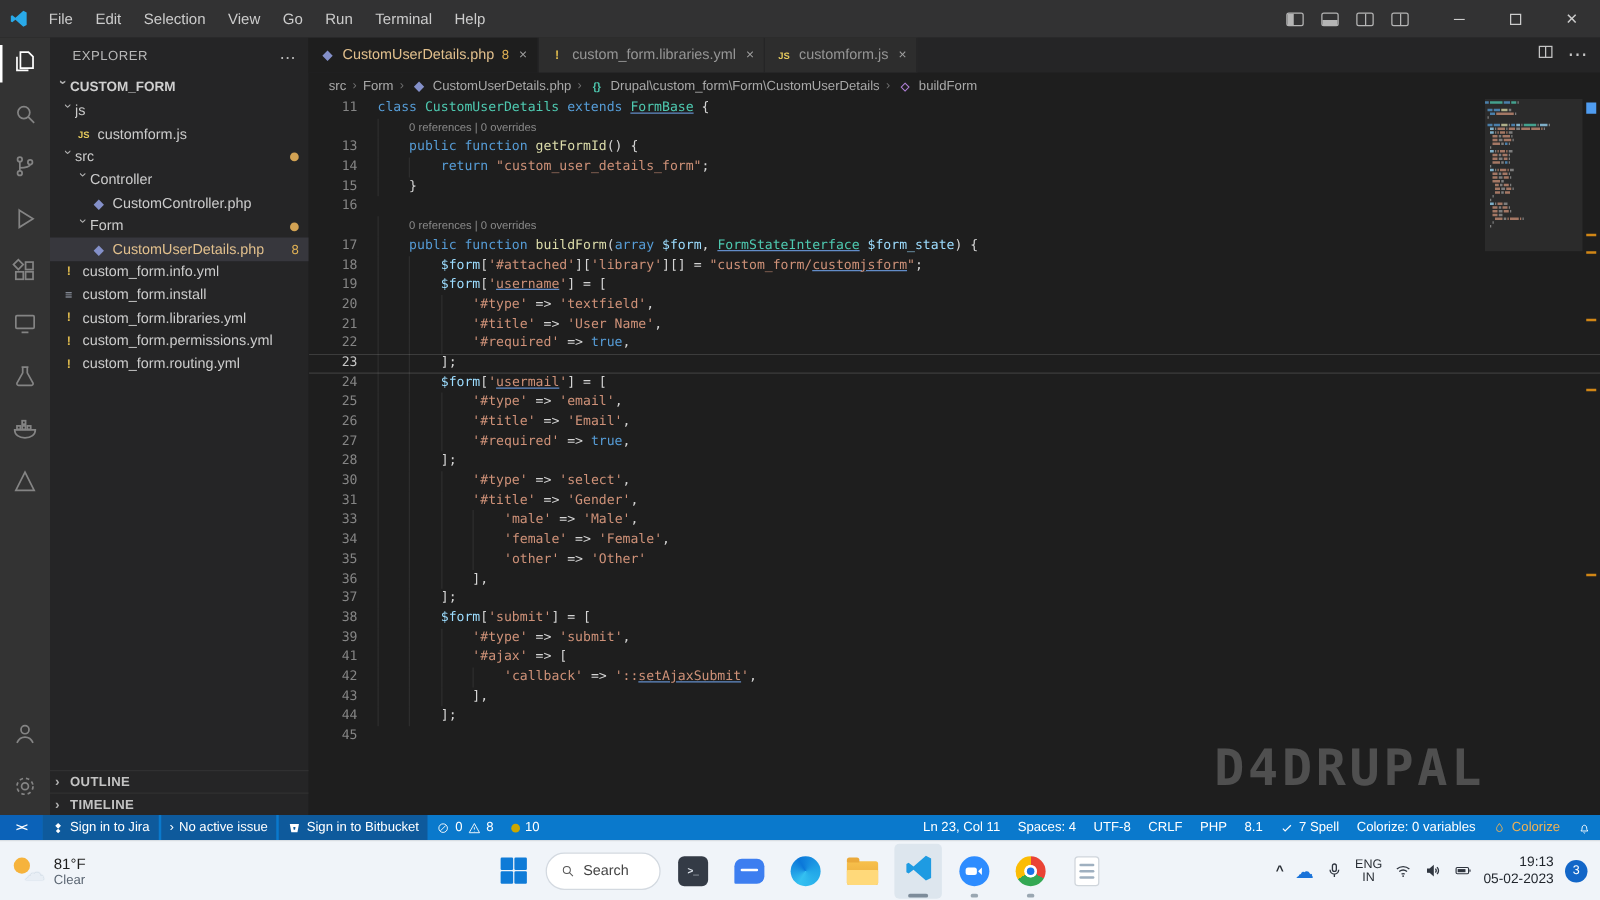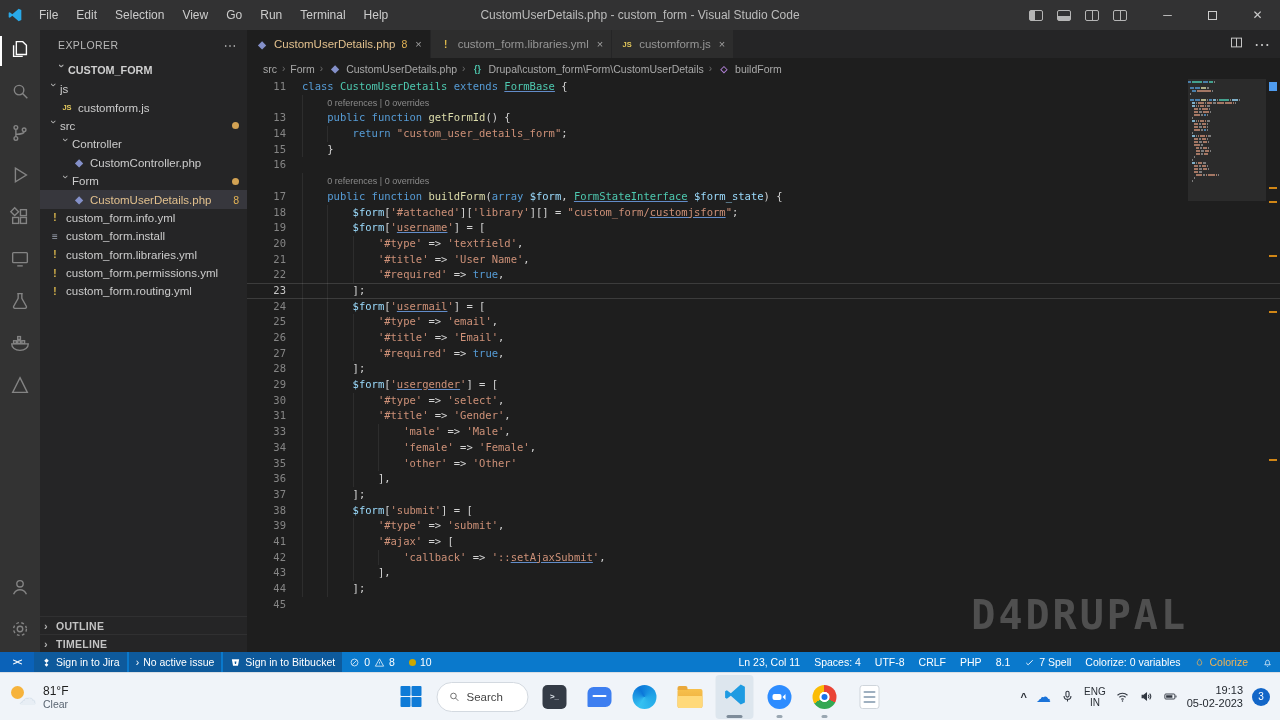--- a/index.html
+++ b/index.html
@@ -31,21 +31,21 @@
   .ab-item { height:42px; display:flex; align-items:center; justify-content:center; color:#848484; position:relative; }
   .ab-item svg { width:22px; height:22px; }
   .ab-item.active { color:#ffffff; }
   .ab-item.active::before { content:""; position:absolute; left:0; top:6px; bottom:6px; width:2px; background:#fff; }
   .ab-spacer { flex:1; }
 
   .sidebar { width:207px; background:#252526; color:#cccccc; display:flex; flex-direction:column; flex:none; font-size:11.5px; }
   .sb-head { height:30px; display:flex; align-items:center; padding:0 10px 0 18px; font-size:10.5px;
              letter-spacing:.4px; color:#b8b8b8; }
   .sb-head .dots { margin-left:auto; color:#bbb; font-size:13px; }
-  .sb-root { height:20px; display:flex; align-items:center; font-weight:bold; font-size:10.8px; color:#d0d0d0; padding-left:16px; }
+  .sb-root { height:20px; display:flex; align-items:center; font-weight:bold; font-size:10.8px; color:#d0d0d0; padding-left:4px; }
   .chev { display:inline-block; width:12px; color:#b0b0b0; font-size:11px; transform:rotate(90deg); transform-origin:center; }
   .chev.closed { transform:rotate(0deg); }
   .tree-row { height:18.4px; display:flex; align-items:center; padding-right:8px; cursor:default; white-space:nowrap; }
   .tree-row.selected { background:#37373d; }
   .tree-row.selected .tlabel, .tree-row.modified .tlabel { color:#e2c08d; }
   .tlabel { overflow:hidden; text-overflow:ellipsis; }
   .fi { display:inline-flex; width:14px; justify-content:center; margin-right:4px; font-weight:bold; flex:none; }
   .fi-js { color:#e3c85c; font-size:7.5px; }
   .fi-php { color:#8490c9; font-size:10px; }
   .fi-yml { color:#ddb94d; font-size:10px; }
@@ -188,21 +188,20 @@
     <div class="menus" id="menus">
         <span class="menu-item">File</span>
         <span class="menu-item">Edit</span>
         <span class="menu-item">Selection</span>
         <span class="menu-item">View</span>
         <span class="menu-item">Go</span>
         <span class="menu-item">Run</span>
         <span class="menu-item">Terminal</span>
         <span class="menu-item">Help</span>
       </div>
-    <div class="tb-title">CustomUserDetails.php - custom_form - Visual Studio Code</div>
     <div class="tb-right">
       <div class="layouts">
         <div class="li f-left"></div>
         <div class="li f-bot"></div>
         <div class="li f-right"></div>
         <div class="li f-grid"></div>
       </div>
       <div class="winbtn">─</div>
       <div class="winbtn">
           <span class="maxbox"></span>
@@ -428,21 +427,20 @@
             <div class="crow"><div class="gut">19</div><div class="ccode"><span class="ig"></span><span class="ig"></span><span class="tok-v">$form</span><span class="tok-p">[</span><span class="tok-s">'</span><span class="tok-s u">username</span><span class="tok-s">'</span><span class="tok-p">] = [</span></div></div>
             <div class="crow"><div class="gut">20</div><div class="ccode"><span class="ig"></span><span class="ig"></span><span class="ig"></span><span class="tok-s">'#type'</span><span class="tok-p"> =&gt; </span><span class="tok-s">'textfield'</span><span class="tok-p">,</span></div></div>
             <div class="crow"><div class="gut">21</div><div class="ccode"><span class="ig"></span><span class="ig"></span><span class="ig"></span><span class="tok-s">'#title'</span><span class="tok-p"> =&gt; </span><span class="tok-s">'User Name'</span><span class="tok-p">,</span></div></div>
             <div class="crow"><div class="gut">22</div><div class="ccode"><span class="ig"></span><span class="ig"></span><span class="ig"></span><span class="tok-s">'#required'</span><span class="tok-p"> =&gt; </span><span class="tok-k">true</span><span class="tok-p">,</span></div></div>
             <div class="crow cur"><div class="gut">23</div><div class="ccode"><span class="ig"></span><span class="ig"></span><span class="tok-p">];</span></div></div>
             <div class="crow"><div class="gut">24</div><div class="ccode"><span class="ig"></span><span class="ig"></span><span class="tok-v">$form</span><span class="tok-p">[</span><span class="tok-s">'</span><span class="tok-s u">usermail</span><span class="tok-s">'</span><span class="tok-p">] = [</span></div></div>
             <div class="crow"><div class="gut">25</div><div class="ccode"><span class="ig"></span><span class="ig"></span><span class="ig"></span><span class="tok-s">'#type'</span><span class="tok-p"> =&gt; </span><span class="tok-s">'email'</span><span class="tok-p">,</span></div></div>
             <div class="crow"><div class="gut">26</div><div class="ccode"><span class="ig"></span><span class="ig"></span><span class="ig"></span><span class="tok-s">'#title'</span><span class="tok-p"> =&gt; </span><span class="tok-s">'Email'</span><span class="tok-p">,</span></div></div>
             <div class="crow"><div class="gut">27</div><div class="ccode"><span class="ig"></span><span class="ig"></span><span class="ig"></span><span class="tok-s">'#required'</span><span class="tok-p"> =&gt; </span><span class="tok-k">true</span><span class="tok-p">,</span></div></div>
             <div class="crow"><div class="gut">28</div><div class="ccode"><span class="ig"></span><span class="ig"></span><span class="tok-p">];</span></div></div>
-            <div class="crow"><div class="gut">29</div><div class="ccode"><span class="ig"></span><span class="ig"></span><span class="tok-v">$form</span><span class="tok-p">[</span><span class="tok-s">'</span><span class="tok-s u">usergender</span><span class="tok-s">'</span><span class="tok-p">] = [</span></div></div>
             <div class="crow"><div class="gut">30</div><div class="ccode"><span class="ig"></span><span class="ig"></span><span class="ig"></span><span class="tok-s">'#type'</span><span class="tok-p"> =&gt; </span><span class="tok-s">'select'</span><span class="tok-p">,</span></div></div>
             <div class="crow"><div class="gut">31</div><div class="ccode"><span class="ig"></span><span class="ig"></span><span class="ig"></span><span class="tok-s">'#title'</span><span class="tok-p"> =&gt; </span><span class="tok-s">'Gender'</span><span class="tok-p">,</span></div></div>
             <div class="crow"><div class="gut">33</div><div class="ccode"><span class="ig"></span><span class="ig"></span><span class="ig"></span><span class="ig"></span><span class="tok-s">'male'</span><span class="tok-p"> =&gt; </span><span class="tok-s">'Male'</span><span class="tok-p">,</span></div></div>
             <div class="crow"><div class="gut">34</div><div class="ccode"><span class="ig"></span><span class="ig"></span><span class="ig"></span><span class="ig"></span><span class="tok-s">'female'</span><span class="tok-p"> =&gt; </span><span class="tok-s">'Female'</span><span class="tok-p">,</span></div></div>
             <div class="crow"><div class="gut">35</div><div class="ccode"><span class="ig"></span><span class="ig"></span><span class="ig"></span><span class="ig"></span><span class="tok-s">'other'</span><span class="tok-p"> =&gt; </span><span class="tok-s">'Other'</span></div></div>
             <div class="crow"><div class="gut">36</div><div class="ccode"><span class="ig"></span><span class="ig"></span><span class="ig"></span><span class="tok-p">],</span></div></div>
             <div class="crow"><div class="gut">37</div><div class="ccode"><span class="ig"></span><span class="ig"></span><span class="tok-p">];</span></div></div>
             <div class="crow"><div class="gut">38</div><div class="ccode"><span class="ig"></span><span class="ig"></span><span class="tok-v">$form</span><span class="tok-p">[</span><span class="tok-s">'submit'</span><span class="tok-p">] = [</span></div></div>
             <div class="crow"><div class="gut">39</div><div class="ccode"><span class="ig"></span><span class="ig"></span><span class="ig"></span><span class="tok-s">'#type'</span><span class="tok-p"> =&gt; </span><span class="tok-s">'submit'</span><span class="tok-p">,</span></div></div>
             <div class="crow"><div class="gut">41</div><div class="ccode"><span class="ig"></span><span class="ig"></span><span class="ig"></span><span class="tok-s">'#ajax'</span><span class="tok-p"> =&gt; [</span></div></div>

